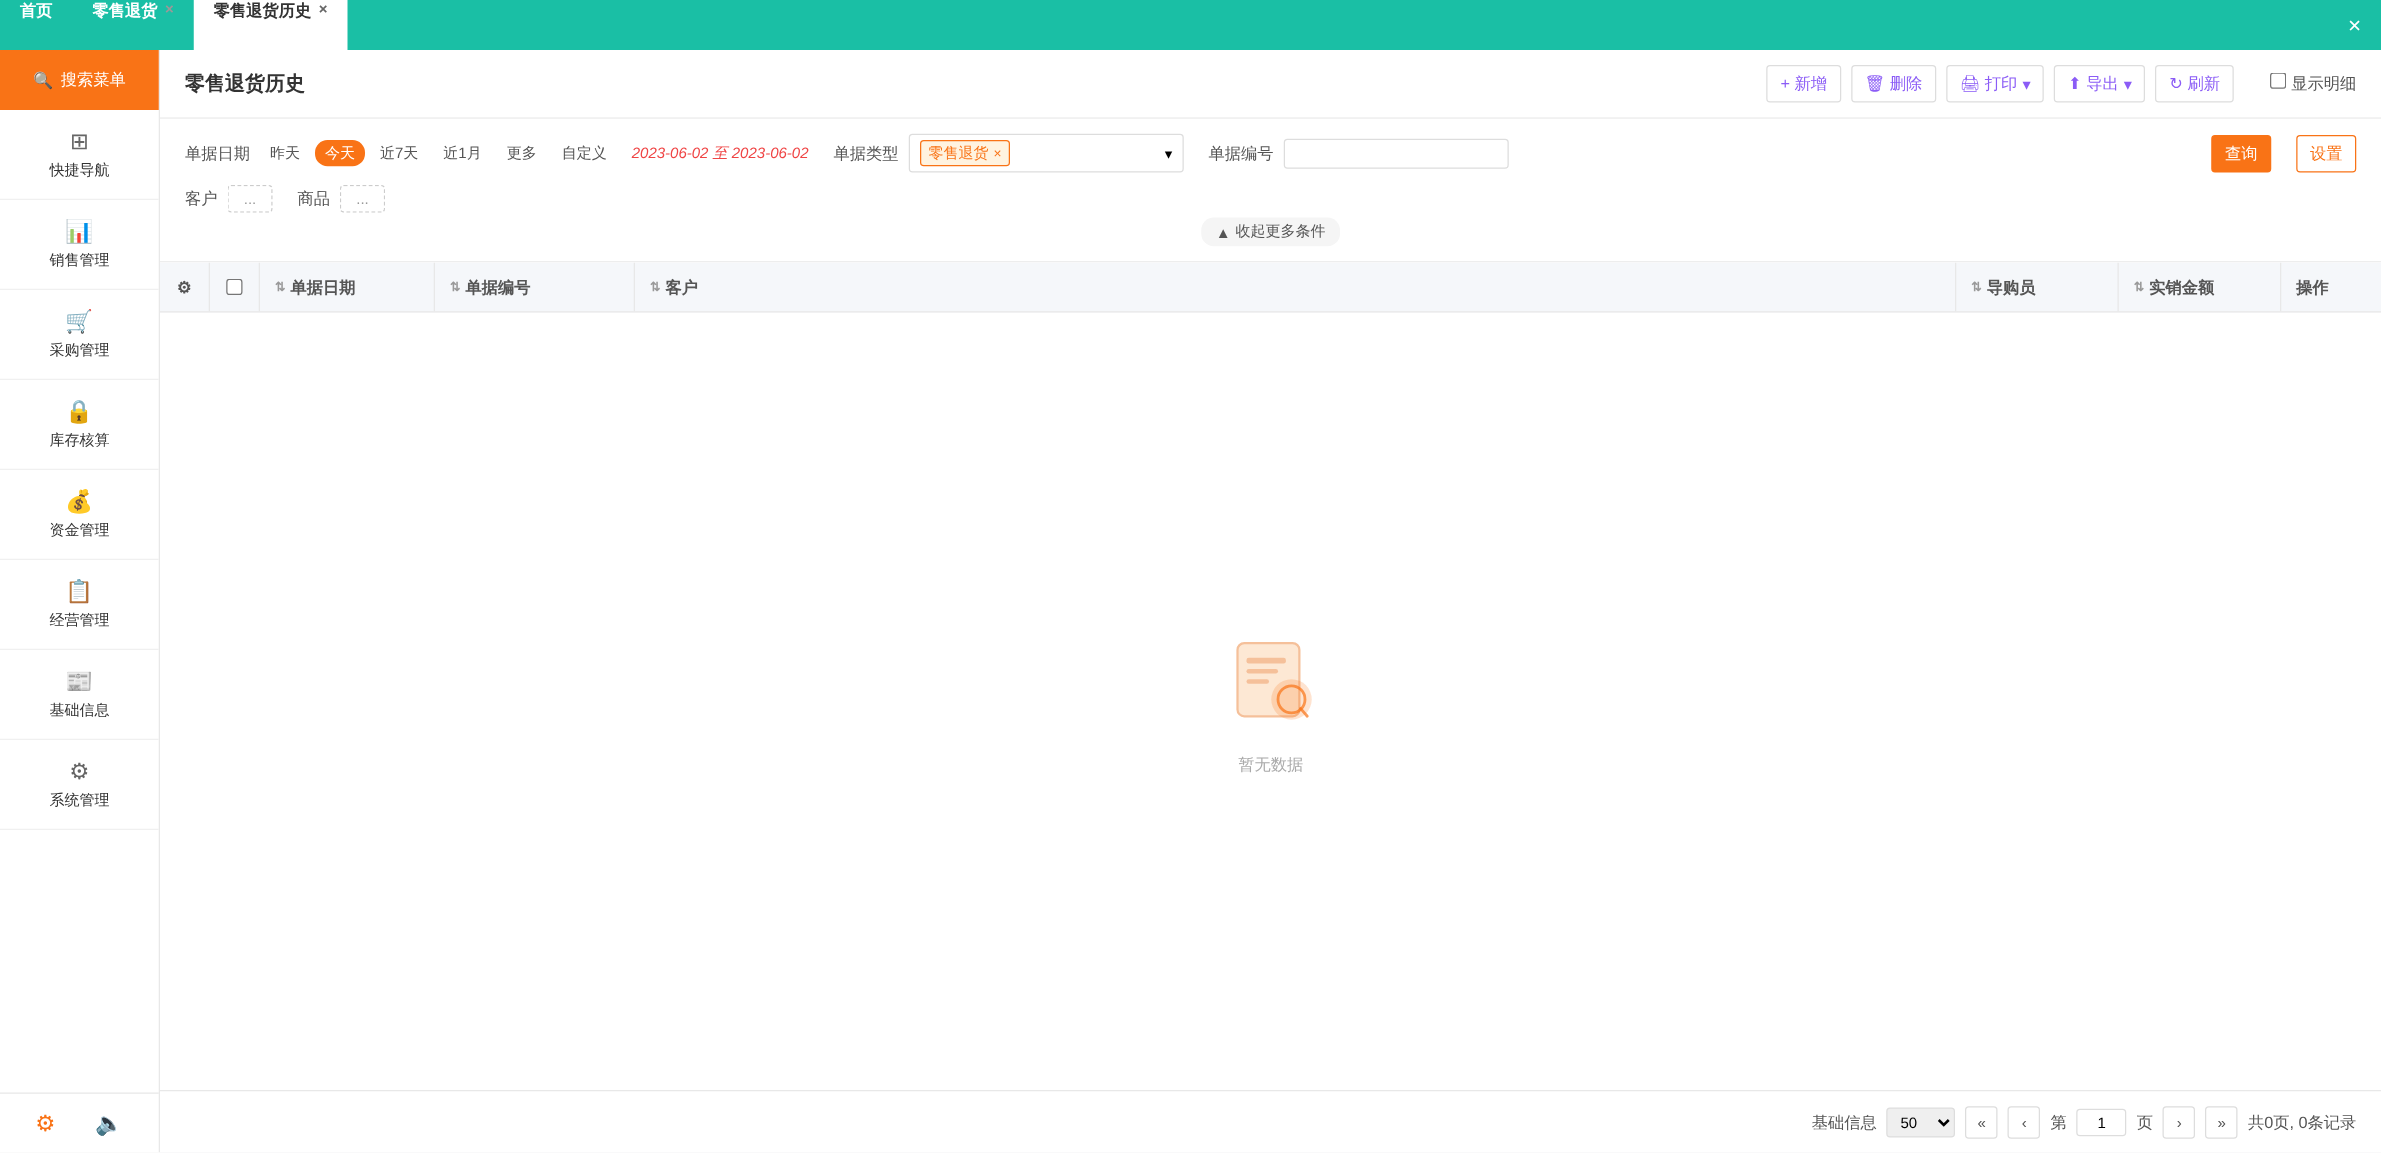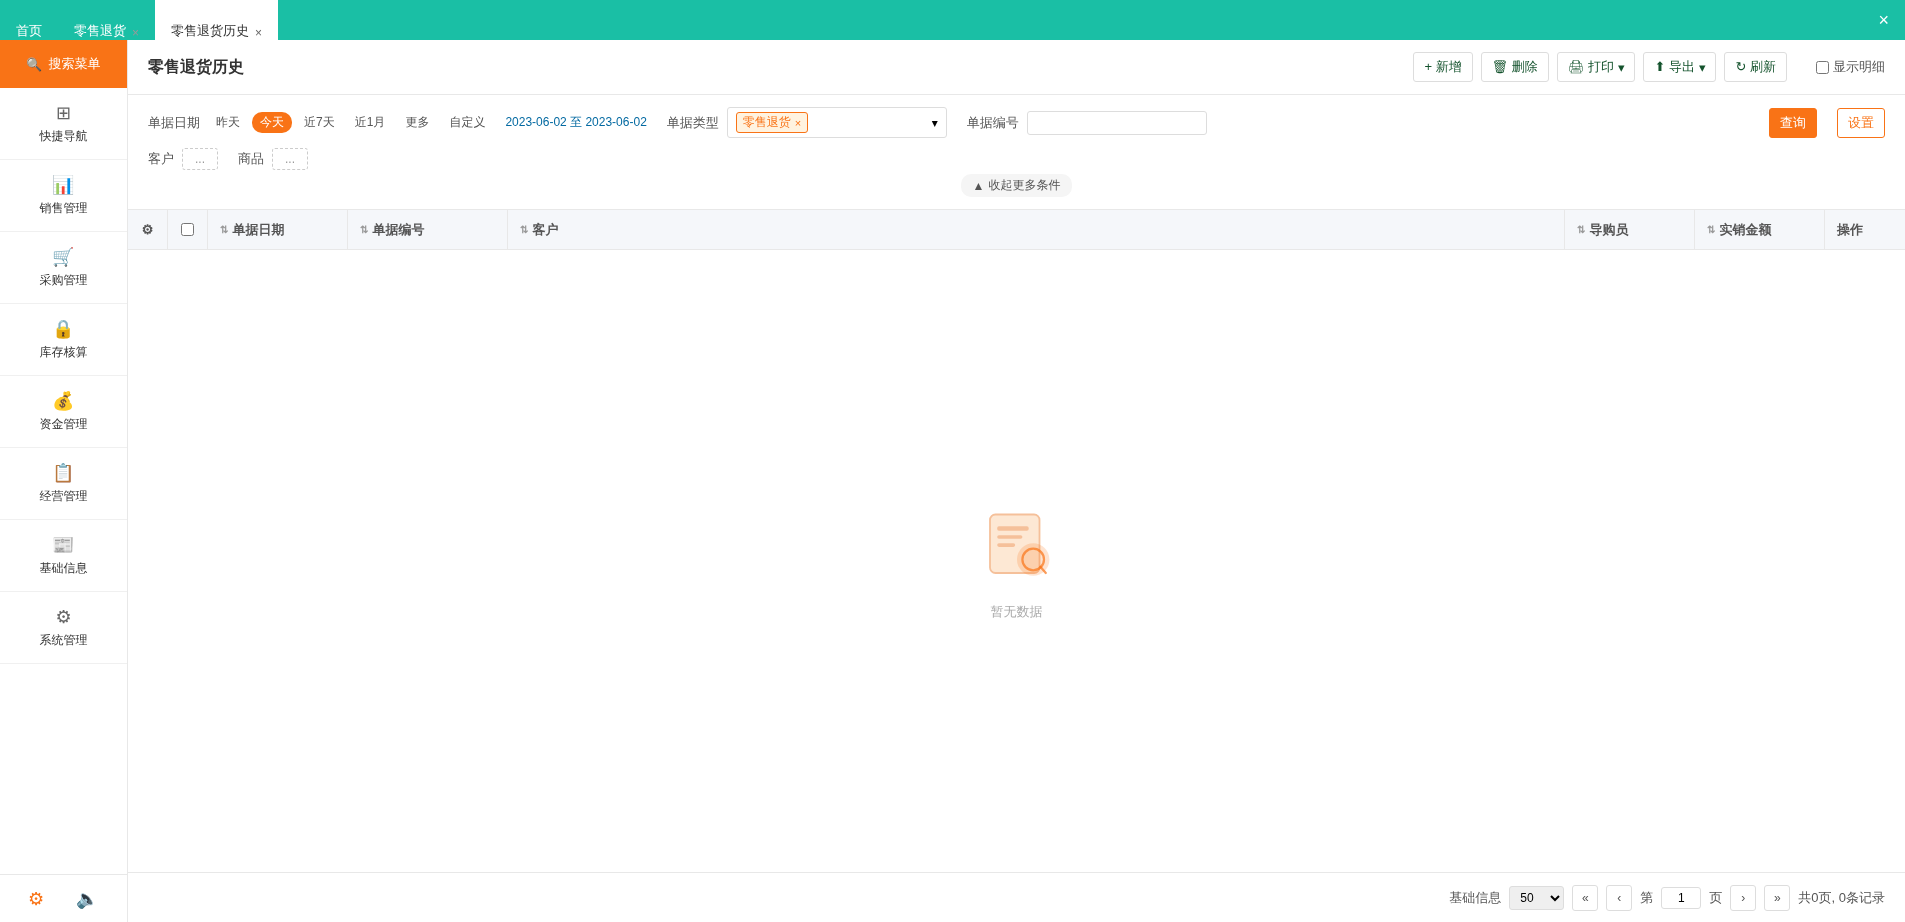--- a/index.html
+++ b/index.html
@@ -8,27 +8,28 @@
     
     .top-bar {
       background: #1abfa5;
       height: 40px;
       display: flex;
       align-items: stretch;
       flex-shrink: 0;
     }
     .tab-item {
       display: flex;
-      align-items: flex-end;
+      align-items: flex-start;
       padding: 0 16px;
       font-size: 13px;
       color: #fff;
       cursor: pointer;
       white-space: nowrap;
       position: relative;
+      font-weight: bold;
     }
     .tab-item.active {
       background: #fff;
       color: #333;
     }
     .tab-item .tab-close {
       margin-left: 6px;
       font-size: 12px;
       color: #999;
       cursor: pointer;
@@ -136,35 +137,35 @@
     .action-btn {
       display: flex;
       align-items: center;
       gap: 4px;
       padding: 5px 10px;
       border: 1px solid #ddd;
       border-radius: 3px;
       background: #fff;
       cursor: pointer;
       font-size: 13px;
-      color: #14532d;
+      color: #8b5cf6;
     }
     .action-btn.primary {
       background: #f97316;
       color: #fff;
       border-color: #f97316;
     }
     .action-btn.orange-outline {
       background: #fff;
       color: #f97316;
       border-color: #f97316;
     }
     .display-toggle {
       display: flex;
-      align-items: center;
+      align-items: flex-start;
       gap: 4px;
       font-size: 13px;
       color: #555;
       cursor: pointer;
       padding-left: 21px;
     }
     .display-toggle input[type=checkbox] { cursor: pointer; }
 
     
     .filter-area {
@@ -201,22 +202,23 @@
       cursor: pointer;
       border-radius: 3px;
     }
     .date-option.active {
       background: #f97316;
       color: #fff;
       border-radius: 10px;
     }
     .date-range {
       font-size: 12px;
-      color: #0369a1;
+      color: #ef4444;
       margin-left: 4px;
+      font-style: italic;
     }
     .filter-input {
       border: 1px solid #ddd;
       border-radius: 3px;
       padding: 4px 8px;
       font-size: 12px;
       min-width: 120px;
       color: #333;
       outline: none;
     }

